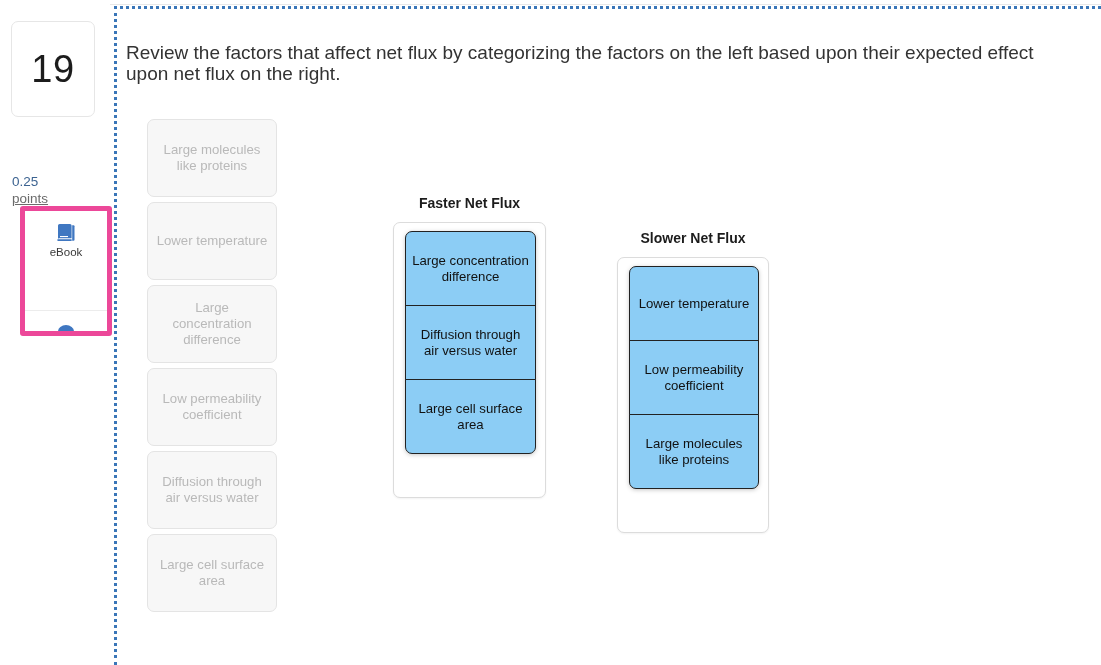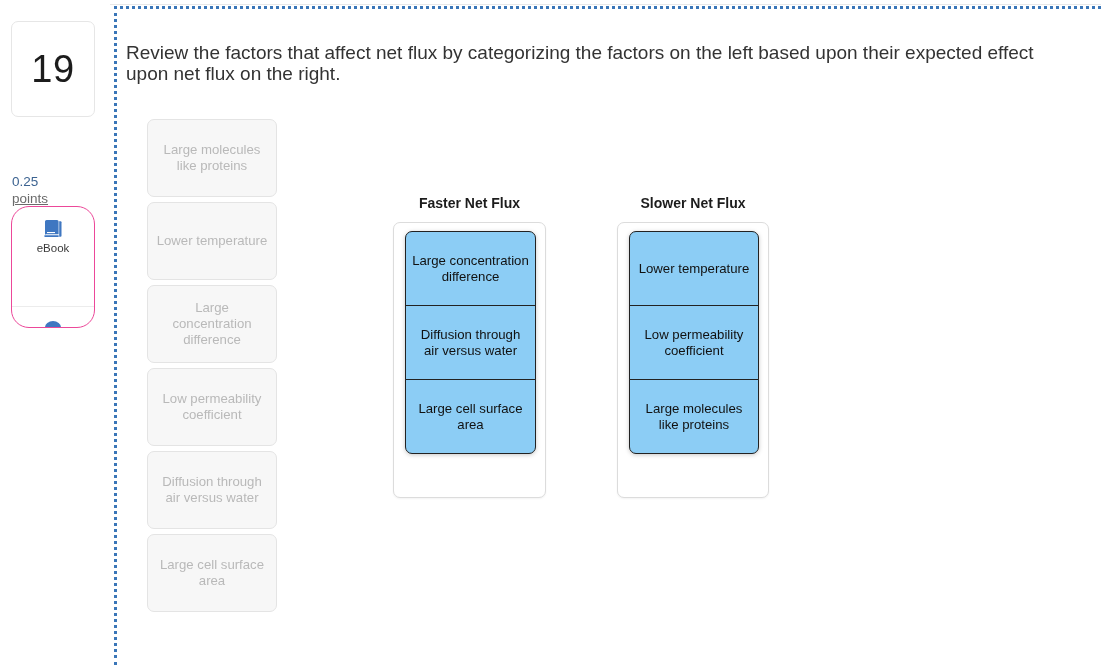--- a/index.html
+++ b/index.html
@@ -69,26 +69,26 @@
   }
   .points-label {
     display: block;
     font-size: 13.5px;
     color: #6b6b6b;
     text-decoration: underline;
   }
 
   .tools-card {
     position: absolute;
-    left: 11px;
+    left: 20px;
     top: 206px;
     width: 82px;
     height: 120px;
-    border: 1px solid #ec4899;
-    border-radius: 18px;
+    border: 5px solid #ec4899;
+    border-radius: 3px;
     background: #ffffff;
     overflow: hidden;
   }
   .tool-btn {
     height: 59px;
     display: flex;
     flex-direction: column;
     align-items: center;
     justify-content: center;
     cursor: pointer;
@@ -150,21 +150,21 @@
     padding: 0 8px;
     cursor: default;
   }
 
   
   .zone {
     position: absolute;
     top: 186px;
   }
   .zone.faster { left: 276px; }
-  .zone.slower { left: 500px; }
+  .zone.slower { left: 500px; margin-top: 35px; }
 
   .zone-title {
     text-align: center;
     font-size: 14px;
     font-weight: bold;
     color: #1c1c1c;
     margin-bottom: 11px;
   }
   .zone-box {
     border: 1px solid #dcdcdc;

